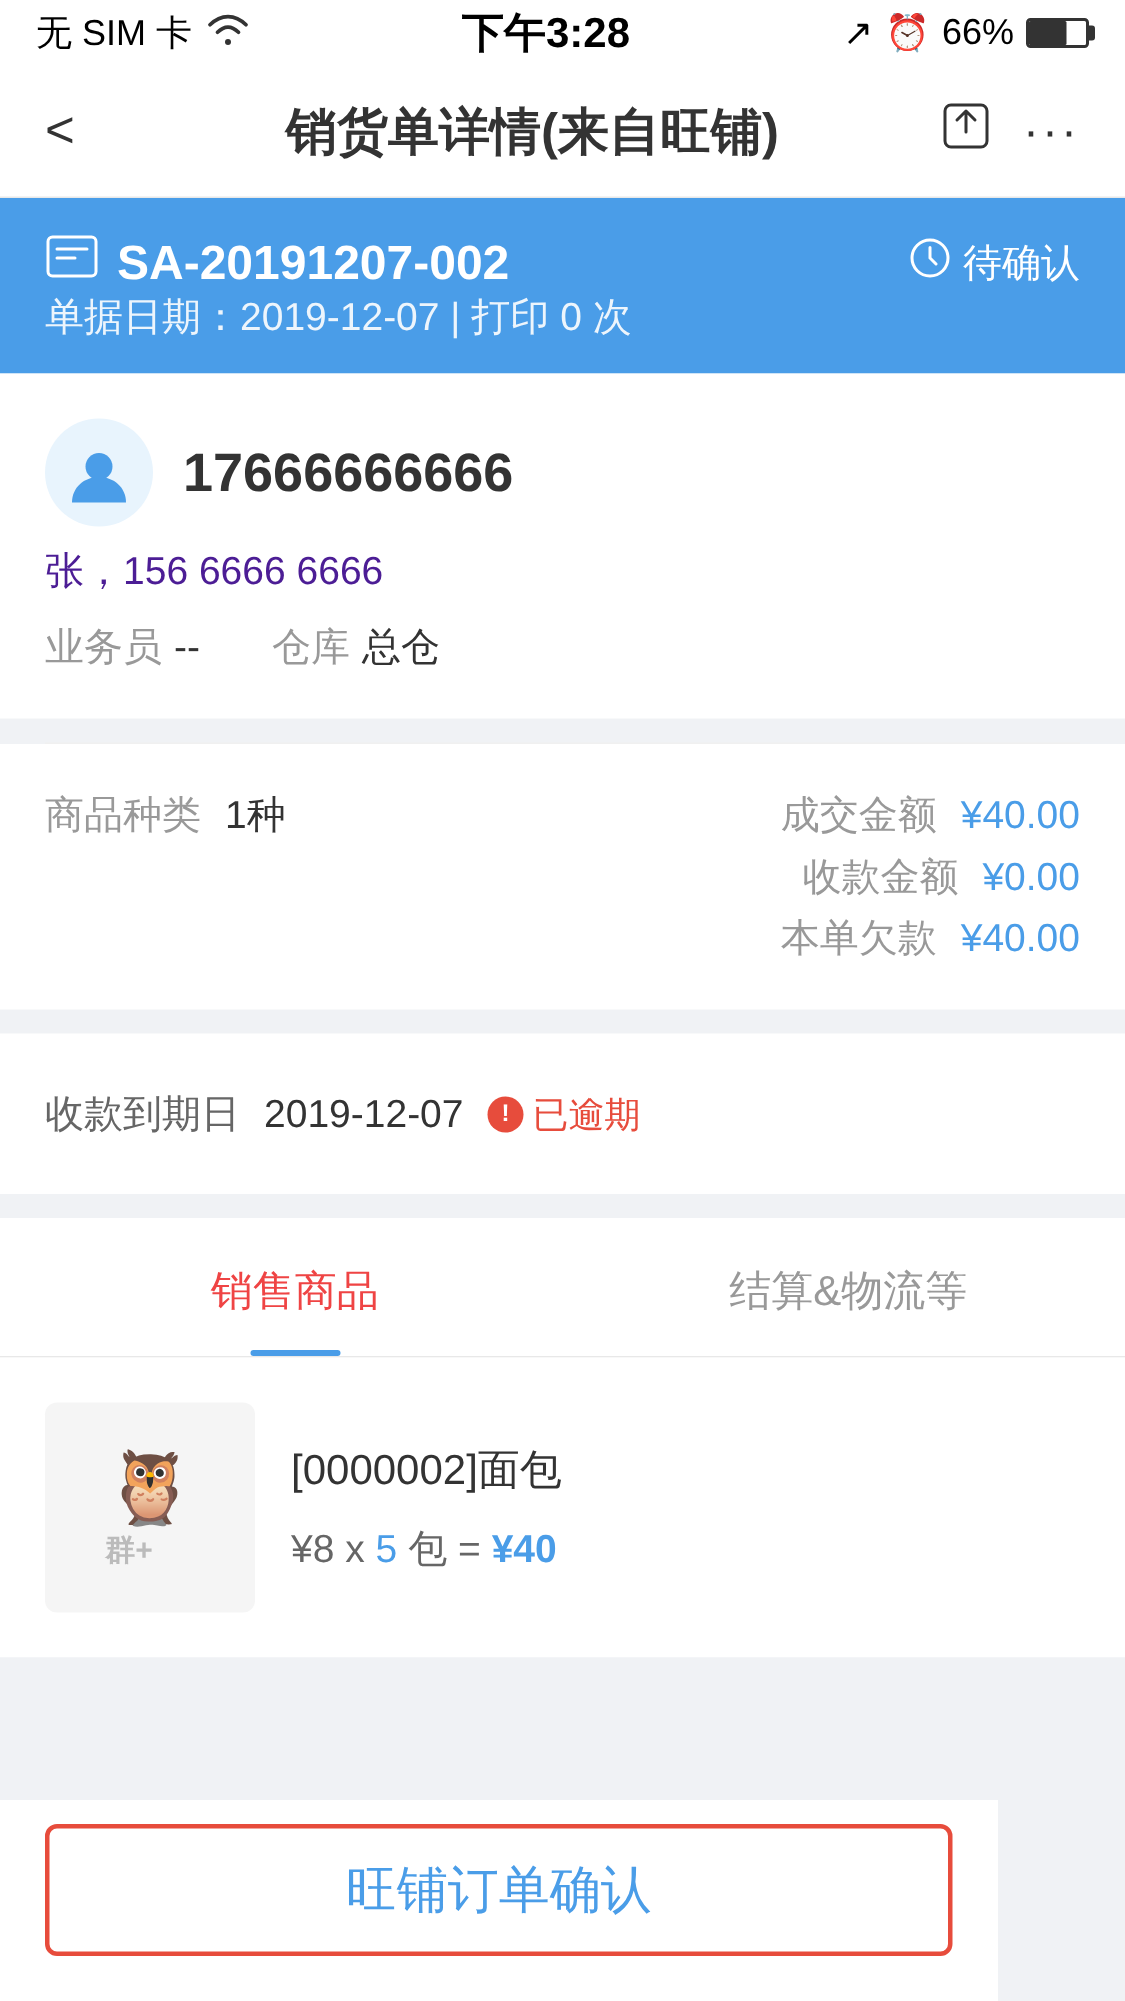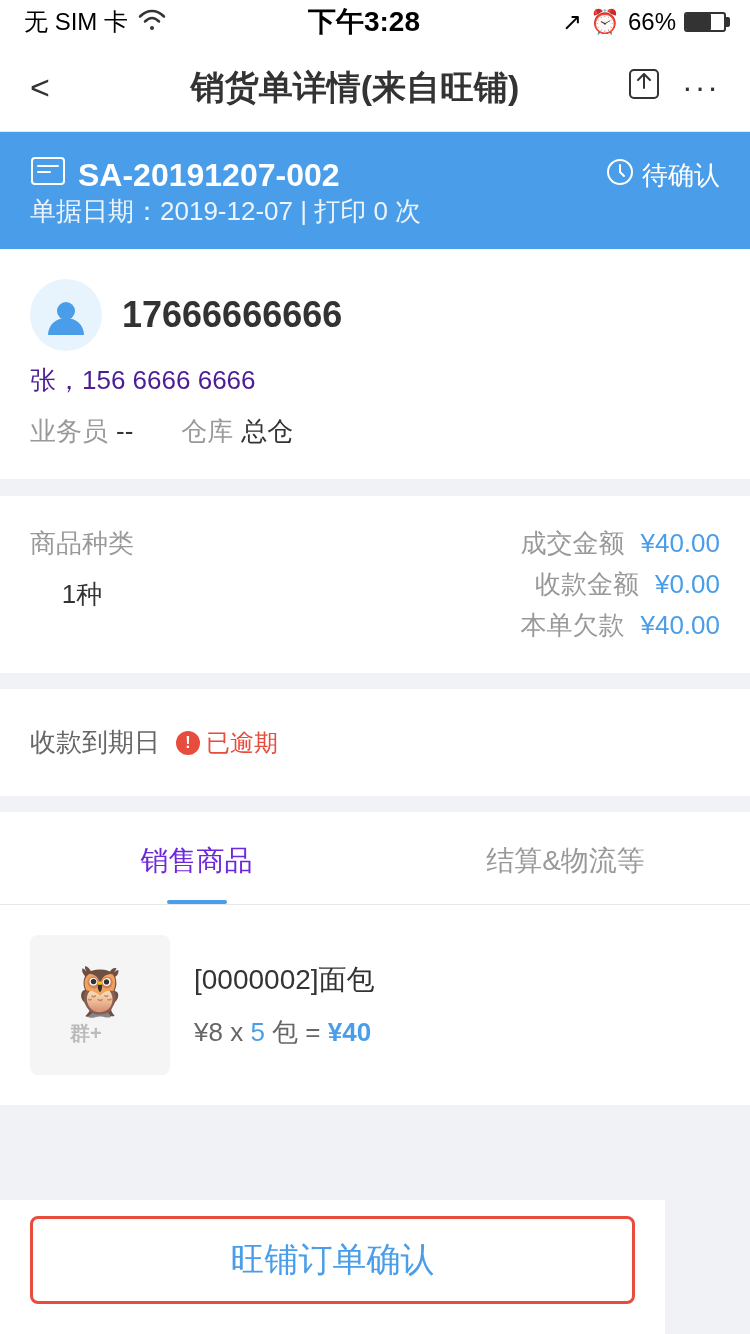--- a/index.html
+++ b/index.html
@@ -195,21 +195,20 @@
     .summary-section {
       padding: 30px;
       display: flex;
       align-items: flex-start;
       justify-content: space-between;
     }
     .summary-left {
       display: flex;
       align-items: center;
       gap: 16px;
-      flex-direction: column;
     }
     .summary-label {
       font-size: 26px;
       color: #999;
     }
     .summary-value {
       font-size: 26px;
       color: #333;
     }
     .summary-right {
@@ -277,21 +276,21 @@
     }
     .tab {
       flex: 1;
       text-align: center;
       padding: 30px 0 24px;
       font-size: 28px;
       cursor: pointer;
       position: relative;
     }
     .tab.active {
-      color: #6d28d9;
+      color: #ef4444;
       font-weight: 500;
       margin-left: 12px;
     }
     .tab.inactive {
       color: #999;
     }
     .tab.active::after {
       content: '';
       position: absolute;
       bottom: 0;
@@ -490,20 +489,21 @@
       <div class="amount-row">
         <span class="amount-label">本单欠款</span>
         <span class="amount-value">¥40.00</span>
       </div>
     </div>
   </div>
 </div>
 
 <div class="section due-section">
   <span class="due-label">收款到期日</span>
+  <span class="due-date">2019-12-07</span>
   <div class="overdue-badge">
     <div class="overdue-dot">!</div>
     <span>已逾期</span>
   </div>
 </div>
 
 <div class="tabs-section">
   <div class="tabs">
     <div class="tab active">
       <span>销售商品</span>

